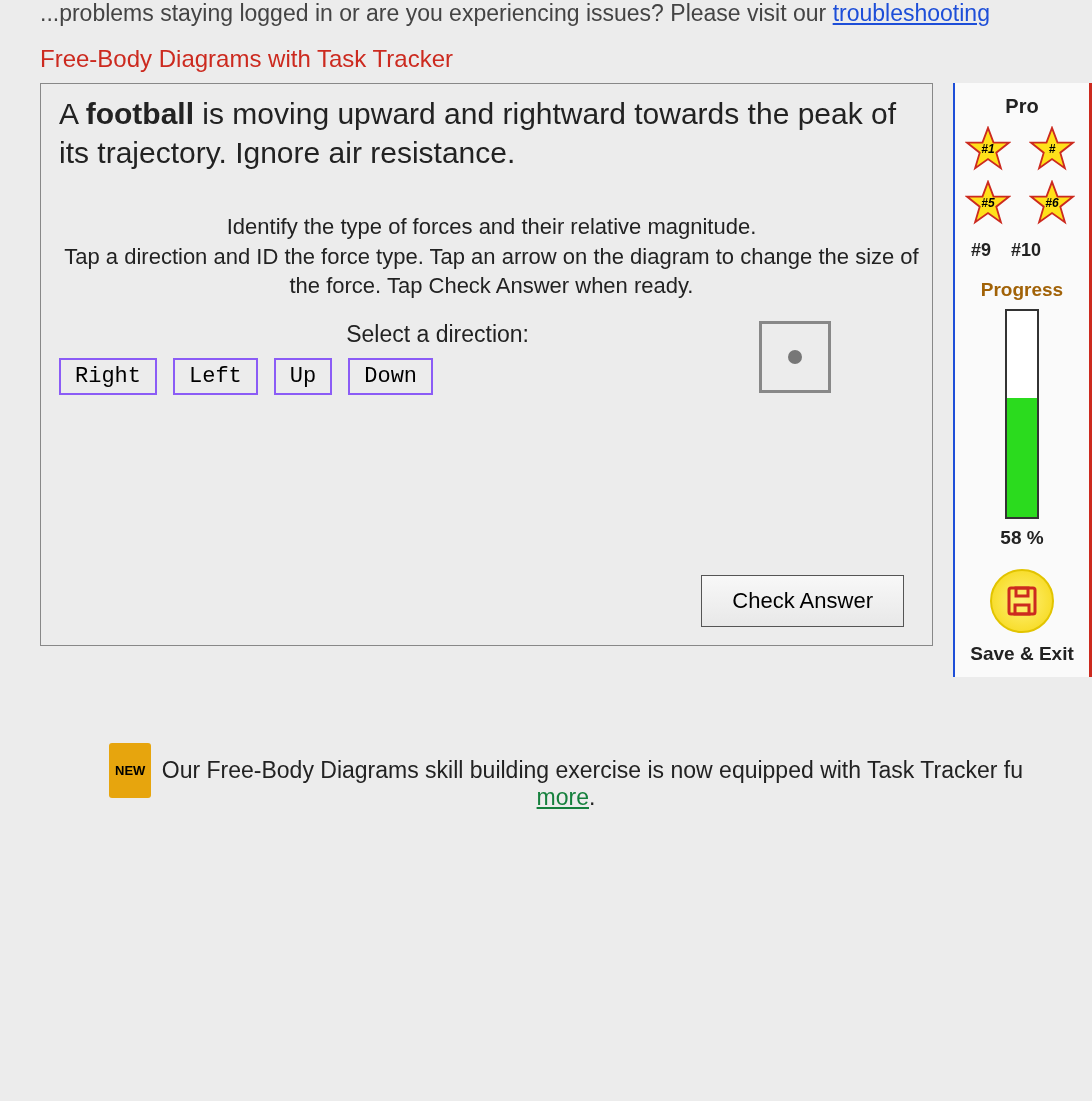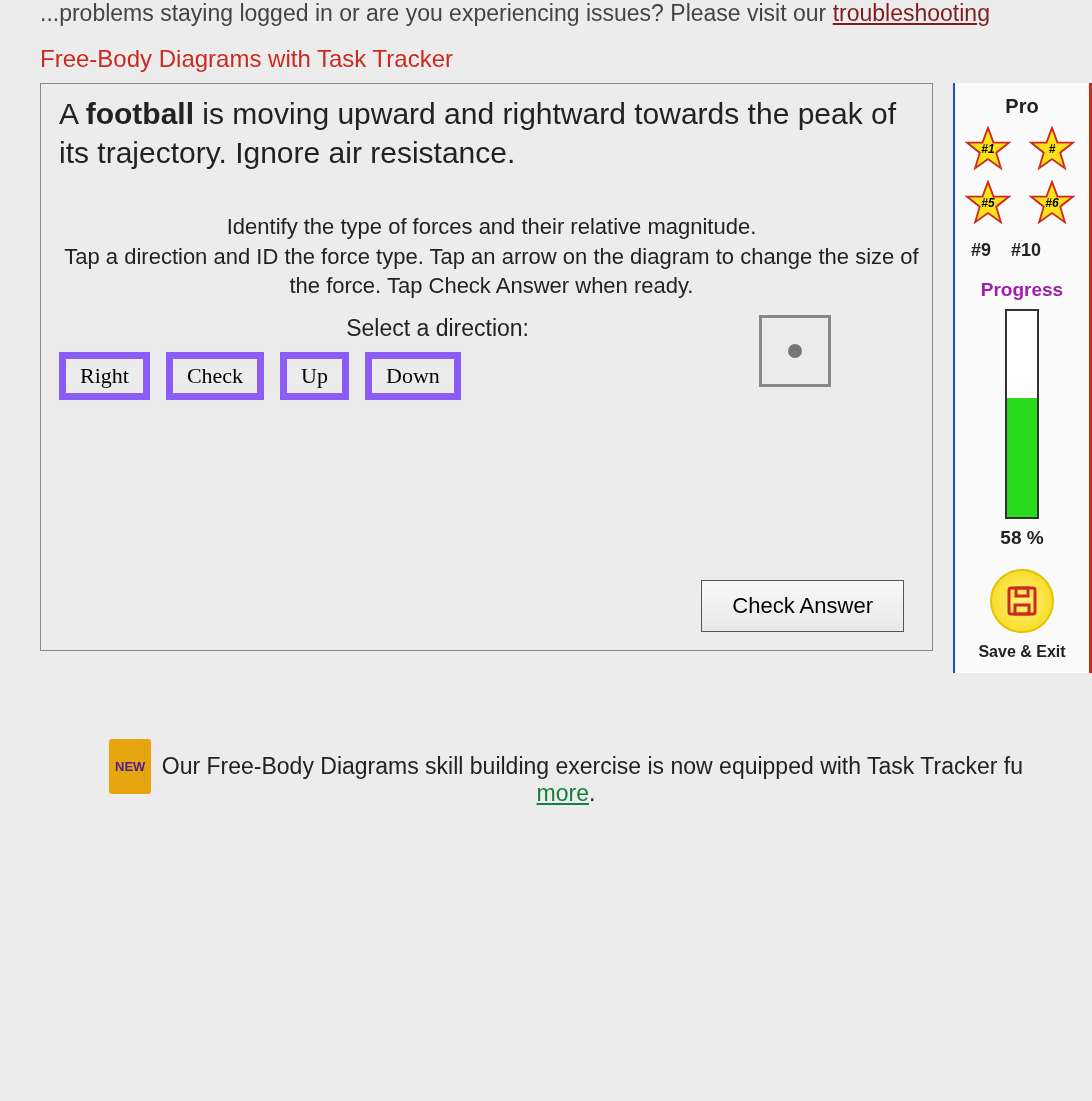--- a/index.html
+++ b/index.html
@@ -15,21 +15,21 @@
   .page {
     padding: 0 0 40px 40px;
   }
   .top-notice {
     font-size: 23px;
     color: #444;
     padding: 0 0 18px 0;
     white-space: nowrap;
   }
   .top-notice a {
-    color: #7f1d1d;
+    color: #1d4ed8;
     text-decoration: underline;
   }
   .title {
     color: #cc2a1f;
     font-weight: normal;
     font-size: 24px;
     margin-bottom: 10px;
   }
   .layout {
     display: flex;
@@ -45,45 +45,45 @@
   .prompt {
     font-size: 30px;
     line-height: 1.3;
     margin-bottom: 40px;
   }
   .prompt .bold { font-weight: bold; }
   .instructions {
     text-align: center;
     font-size: 22px;
     line-height: 1.35;
-    margin-bottom: 14px;
+    margin-bottom: 20px;
   }
   .work-area {
     display: flex;
     align-items: flex-start;
   }
   .select-col {
     width: 470px;
   }
   .select-label {
     text-align: right;
     font-size: 23px;
     margin-bottom: 10px;
   }
   .dir-row {
     display: flex;
     gap: 16px;
   }
   .dir-btn {
-    border: 7px solid #8b5cf6;
+    border: 2px solid #8b5cf6;
     background: #ececec;
     font-size: 22px;
     padding: 4px 14px;
     cursor: pointer;
-    font-family: Liberation Serif, serif;
+    font-family: Liberation Mono, monospace;
   }
   .fbd-col {
     flex: 1;
     position: relative;
   }
   .fbd-label {
     font-size: 23px;
     font-weight: bold;
     text-align: center;
     margin-bottom: 80px;
@@ -135,45 +135,45 @@
     width:46px;height:46px; position:relative;
   }
   .star svg { width:100%; height:100%; }
   .star-num {
     position:absolute; top:50%; left:50%;
     transform:translate(-50%,-52%);
     font-size:12px; font-weight:bold; color:#000;
     font-style: italic;
   }
   .num-row { display:flex; gap:20px; justify-content:flex-start; padding-left:10px; font-weight:bold; font-size:18px; margin:14px 0 18px; }
-  .progress-label { color:#a21caf; font-weight:bold; font-size:19px; margin-bottom:8px;}
+  .progress-label { color:#a16207; font-weight:bold; font-size:19px; margin-bottom:8px;}
   .progress-bar {
     width:34px; height:210px; border:2px solid #333; margin:0 auto 8px;
     position:relative; background:#fff;
   }
   .progress-fill {
     position:absolute; bottom:0; left:0; right:0;
     background:#2bdb1e;
   }
   .progress-pct { font-size:19px; font-weight:bold; margin-bottom:20px;}
   .save-icon-wrap {
     width:64px;height:64px;border-radius:50%;
     background:radial-gradient(#fff27a,#f5d50f);
     margin:0 auto 10px; display:flex; align-items:center; justify-content:center;
     border:2px solid #e2c400;
   }
-  .save-exit { font-weight:bold; font-size:16px; }
+  .save-exit { font-weight:bold; font-size:19px; }
 
   .footer-note {
     margin-top: 80px;
     font-size: 23px;
     text-align: center;
   }
   .new-badge {
-    background:#e7a50d; color:#4c1d95; font-size:13px; font-weight:bold;
+    background:#e7a50d; color:#000000; font-size:13px; font-weight:bold;
     padding:20px 6px; border-radius:3px; vertical-align: 3px; margin-right:4px;
   }
   .footer-link { color:#15803d; text-decoration:underline; cursor:pointer;}
 </style>
 </head>
 <body>
 
 <div class="page">
   <div class="top-notice">
     <span>...problems staying logged in or are you experiencing issues? Please visit our </span><a href="#">troubleshooting</a>
@@ -190,21 +190,21 @@
       <div class="instructions">
         <div>Identify the type of forces and their relative magnitude.</div>
         <div>Tap a direction and ID the force type. Tap an arrow on the diagram to change the size of the force. Tap Check Answer when ready.</div>
       </div>
 
       <div class="work-area">
         <div class="select-col">
           <div class="select-label">Select a direction:</div>
           <div class="dir-row">
             <button class="dir-btn">Right</button>
-            <button class="dir-btn">Check</button>
+            <button class="dir-btn">Left</button>
             <button class="dir-btn">Up</button>
             <button class="dir-btn">Down</button>
           </div>
         </div>
         <div class="fbd-col">
           <div class="fbd-box">
             <div class="fbd-dot"></div>
           </div>
         </div>
       </div>

